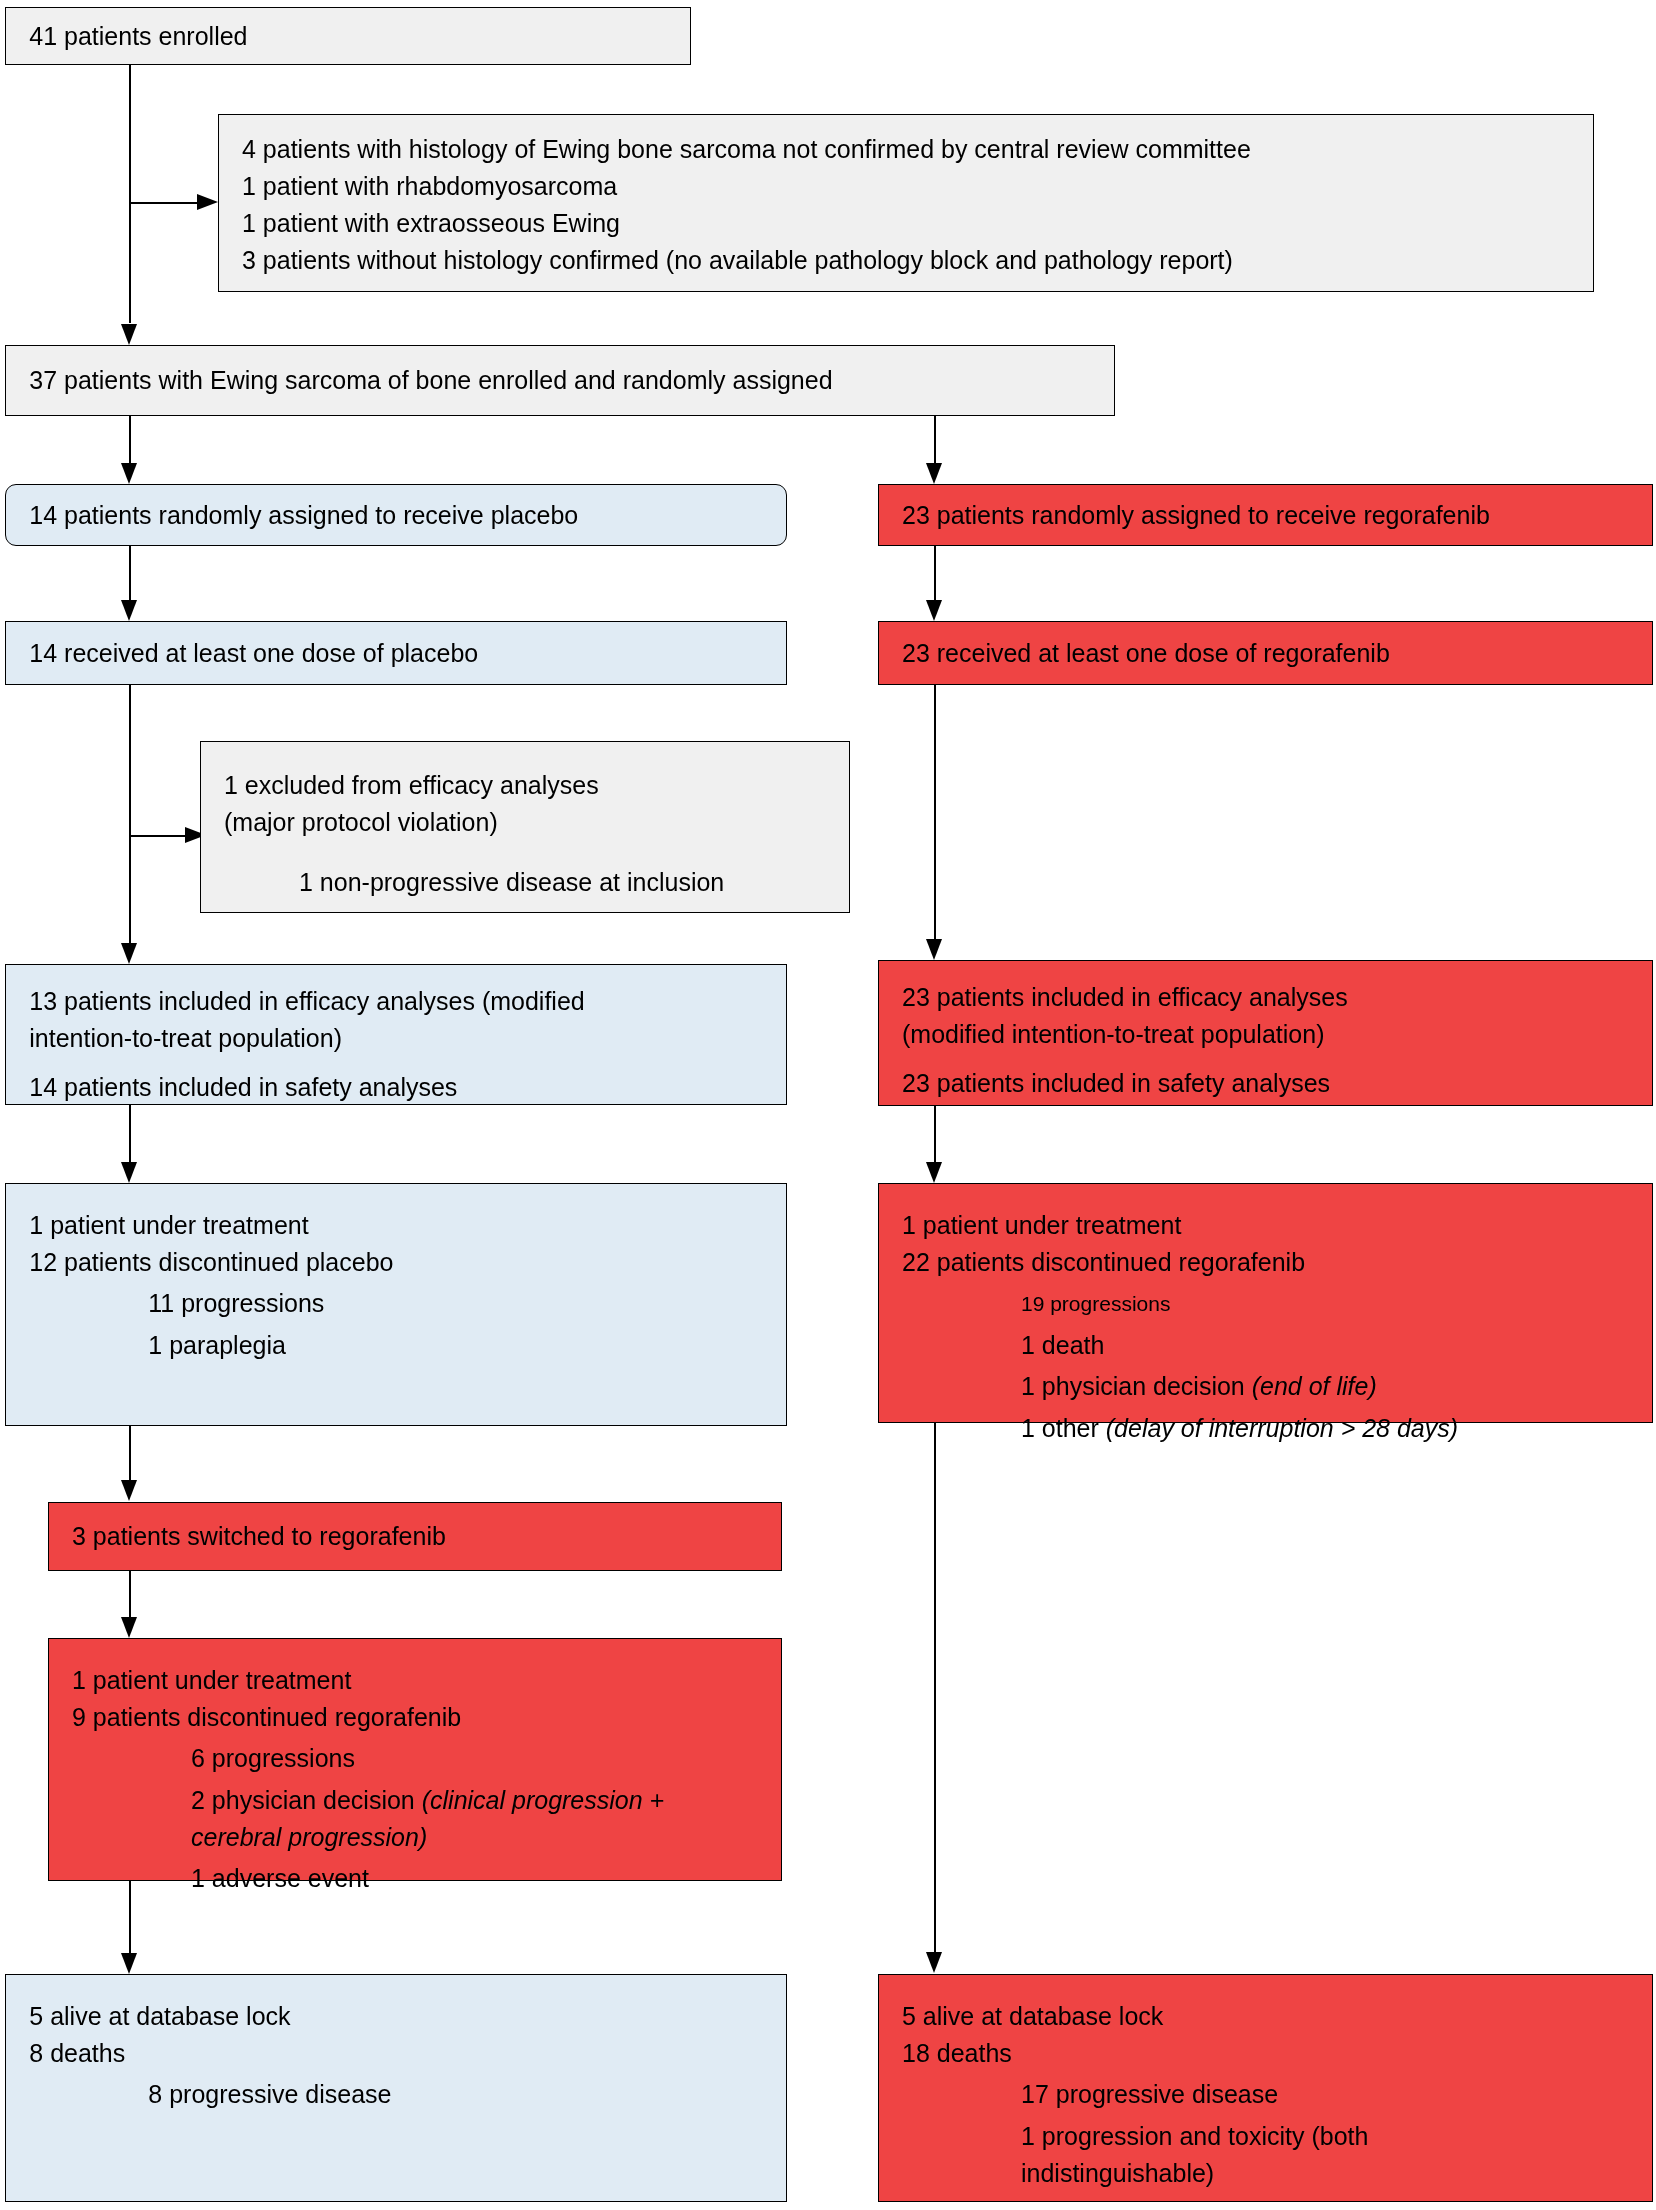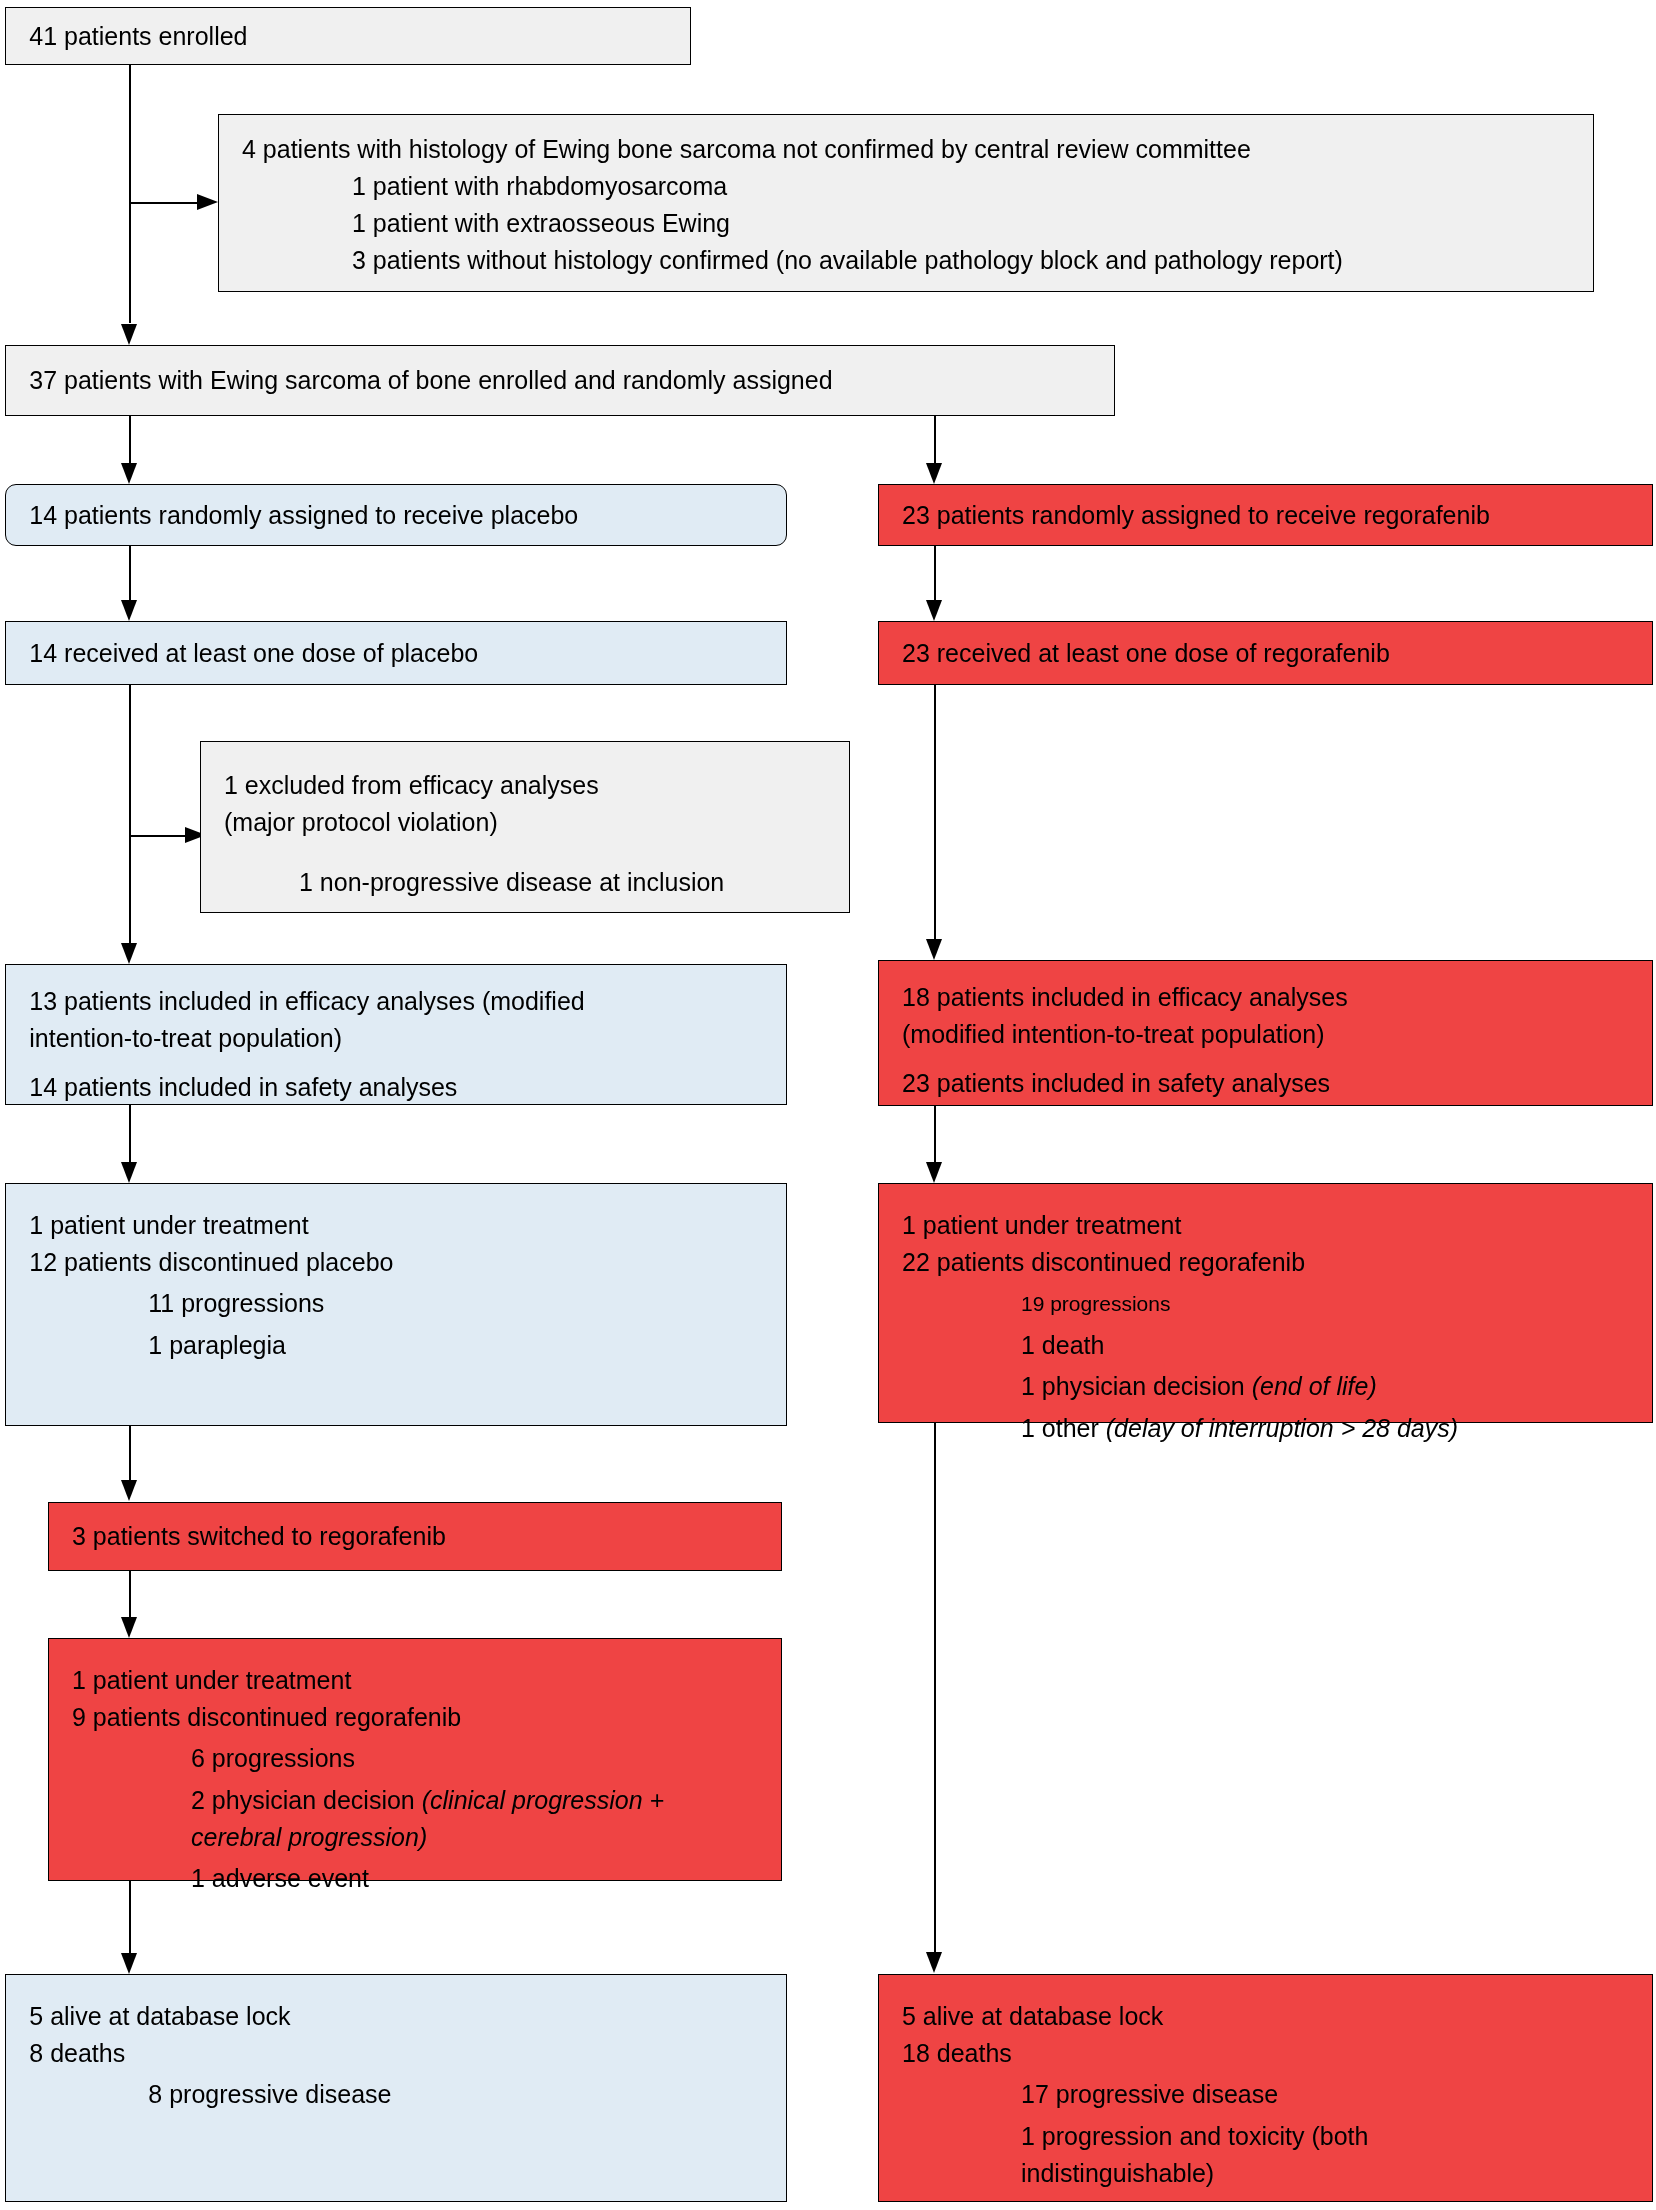--- a/index.html
+++ b/index.html
@@ -16,21 +16,21 @@
     border:1.8px solid #000000;
     box-sizing:border-box;
     padding:17.6px 23px;
   }
   .neutral{background:#f0f0f0;}
   .placebo{background:#e0ebf4;}
   .rego{background:#ef4444;}
   .single{display:flex;align-items:center;padding-top:0;padding-bottom:0;}
   .line{line-height:37px;}
   .sub{margin-left:119px;margin-top:4.4px;}
-  .sub-b{margin-left:110px;}
+  .sub-b{}
   .sub-x{margin-left:75px;margin-top:23px;}
   .gap-top{margin-top:12.4px;}
   .italic{font-style:italic;}
   .small{font-size:21px;}
   .vline{position:absolute;width:1.8px;background:#000000;}
   .hline{position:absolute;height:1.8px;background:#000000;}
   .ah-down{position:absolute;width:0;height:0;
     border-left:8.8px solid transparent;border-right:8.8px solid transparent;
     border-top:21px solid #000000;}
   .ah-right{position:absolute;width:0;height:0;
@@ -124,21 +124,21 @@
     <div class="line sub-x">1 non-progressive disease at inclusion</div>
   </div>
 
   <div class="box placebo" style="left:5.3px;top:964px;width:782px;height:141px;">
     <div class="line">13 patients included in efficacy analyses (modified</div>
     <div class="line">intention-to-treat population)</div>
     <div class="line gap-top">14 patients included in safety analyses</div>
   </div>
 
   <div class="box rego" style="left:878px;top:960px;width:775px;height:146px;">
-    <div class="line">18 patients included in efficacy analyses</div>
+    <div class="line">23 patients included in efficacy analyses</div>
     <div class="line">(modified intention-to-treat population)</div>
     <div class="line gap-top">23 patients included in safety analyses</div>
   </div>
 
   <div class="box placebo" style="left:5.3px;top:1183px;width:782px;height:243px;padding-top:23px;">
     <div class="line">1 patient under treatment</div>
     <div class="line">12 patients discontinued placebo</div>
     <div class="line sub">11 progressions</div>
     <div class="line sub">1 paraplegia</div>
   </div>

